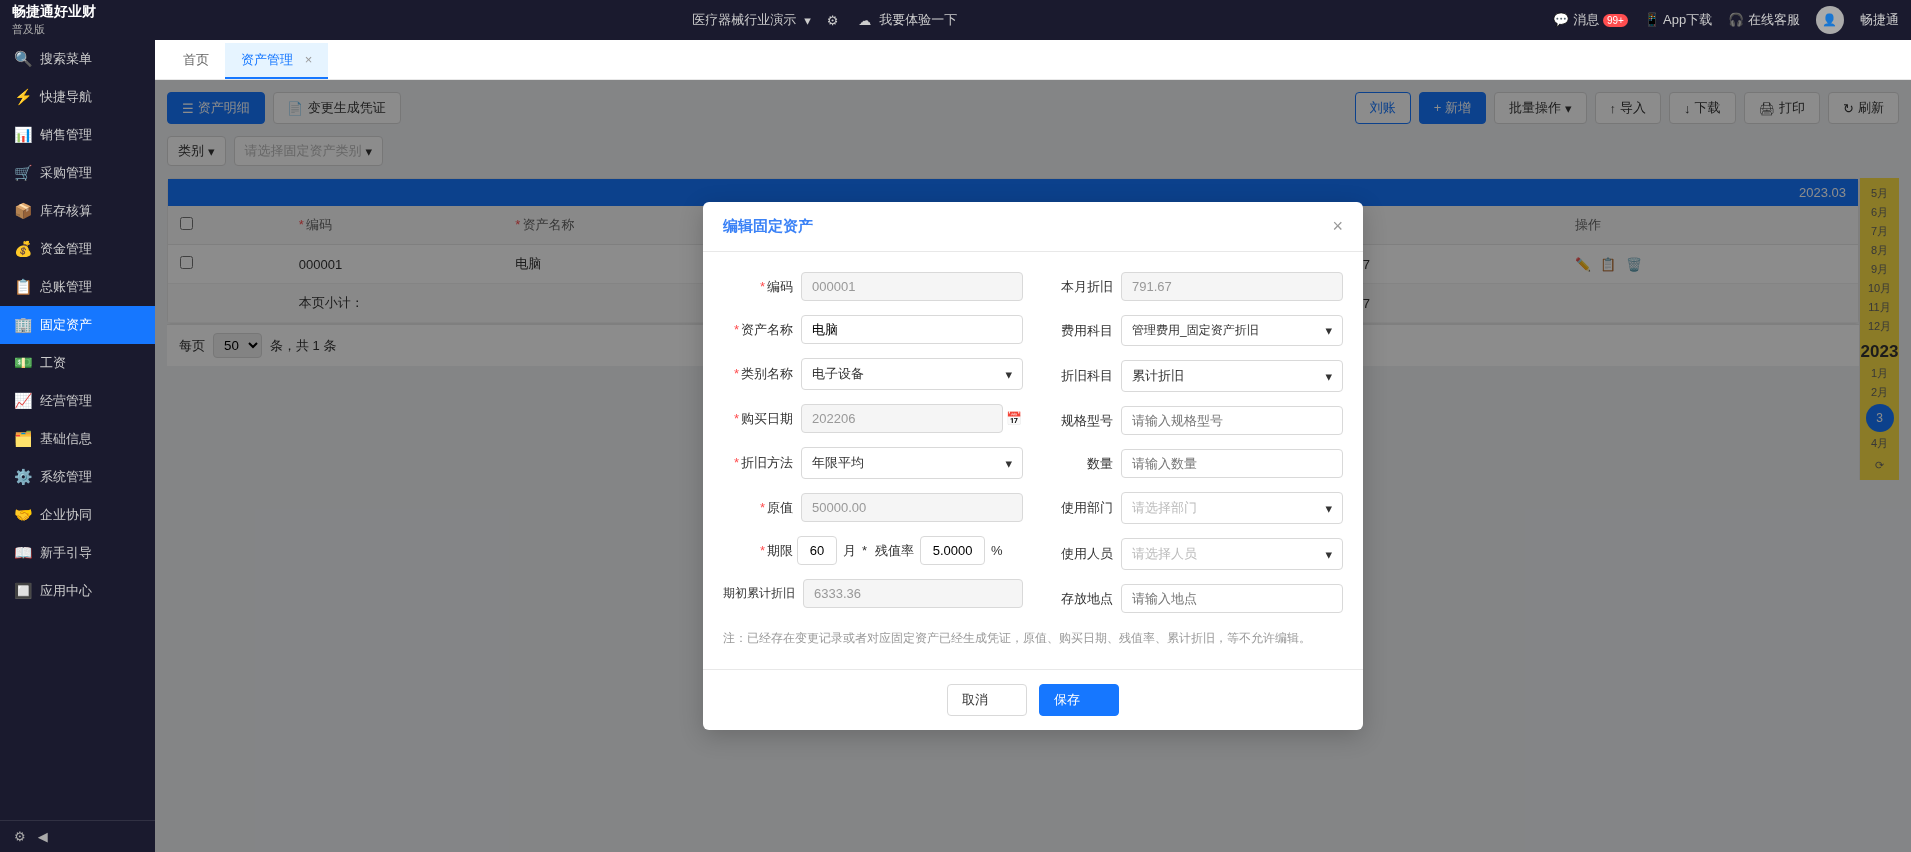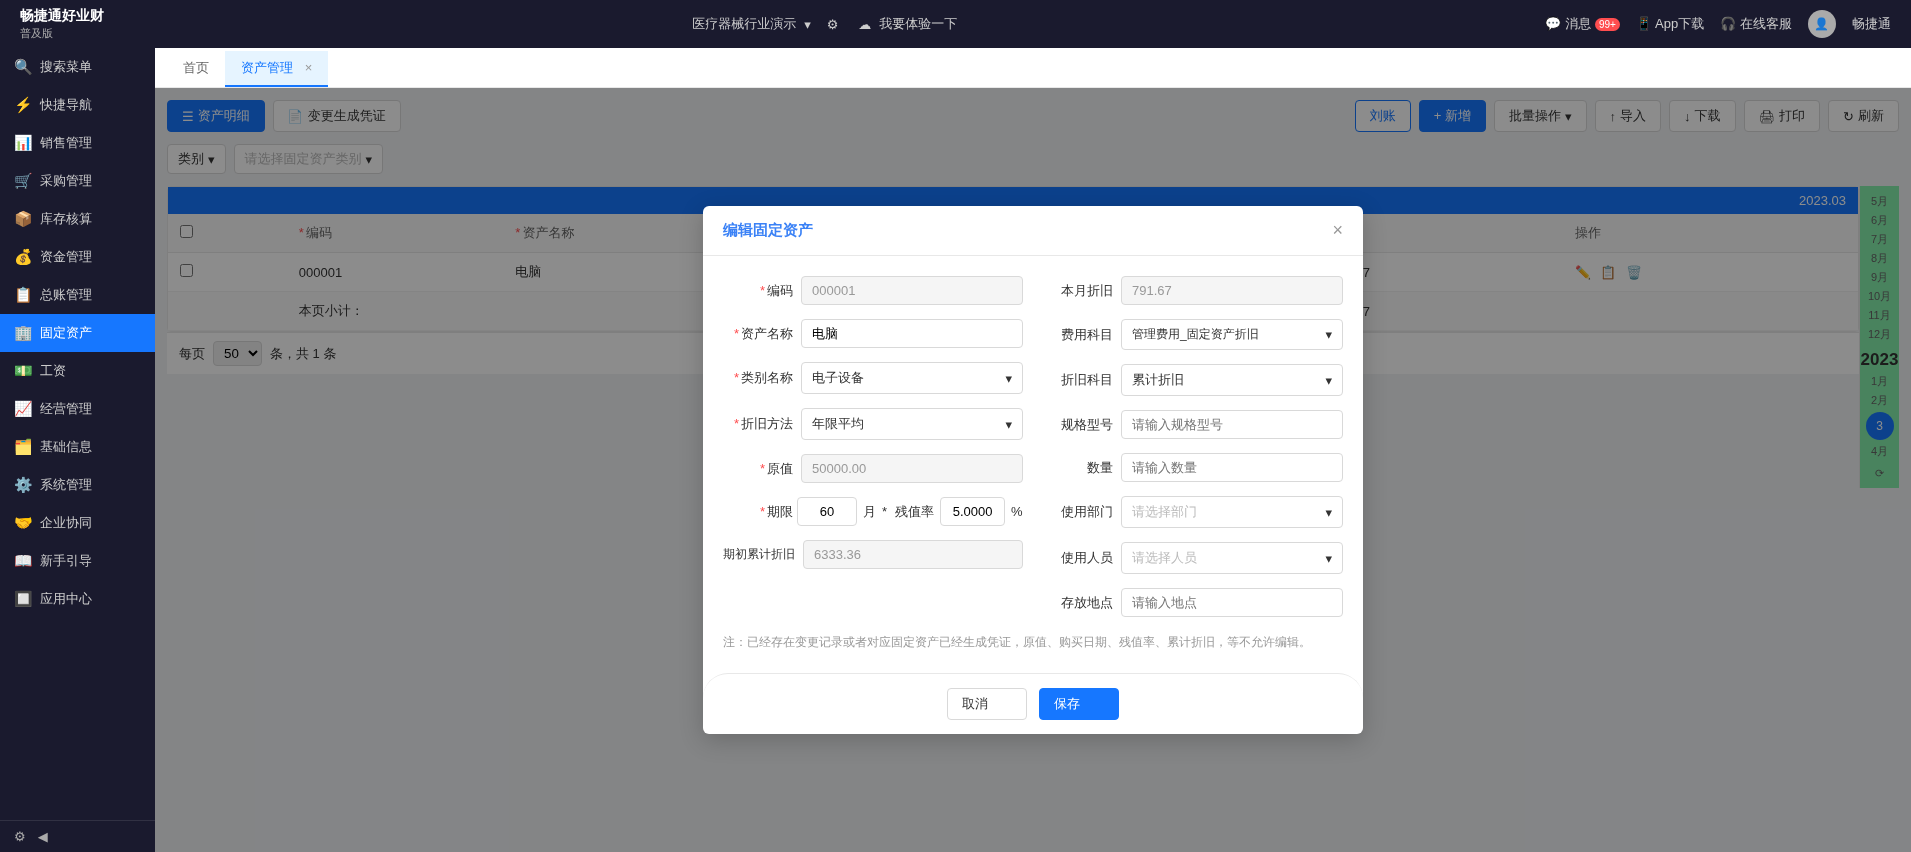--- a/index.html
+++ b/index.html
@@ -1,20 +1,20 @@
 <!DOCTYPE html>
 <html><head>
   <meta charset="utf-8">
   <style>
     * { box-sizing: border-box; margin: 0; padding: 0; }
     body { font-family: 'Microsoft YaHei', Arial, sans-serif; font-size: 13px; background: #f0f2f5; color: #333; overflow: hidden; }
 
     
     .app-container { display: flex; flex-direction: column; height: 852px; width: 1911px; }
-    .top-bar { height: 48px; background: #1a1a2e; display: flex; align-items: center; padding: 0 20px; color: #fff; justify-content: space-between; flex-shrink: 0; }
+    .top-bar { height: 40px; background: #1a1a2e; display: flex; align-items: center; padding: 0 12px; color: #fff; justify-content: space-between; flex-shrink: 0; }
     .top-bar-left { display: flex; align-items: center; gap: 8px; }
     .top-bar-center { display: flex; align-items: center; gap: 8px; color: #ccc; font-size: 13px; }
     .top-bar-right { display: flex; align-items: center; gap: 16px; color: #ccc; font-size: 13px; }
     .badge { background: #ff4d4f; color: #fff; border-radius: 10px; font-size: 10px; padding: 1px 4px; }
 
     .main-area { display: flex; flex: 1; overflow: hidden; }
 
     
     .sidebar { width: 155px; background: #1a1a2e; color: #ccc; display: flex; flex-direction: column; flex-shrink: 0; }
     .sidebar-scroll { overflow-y: auto; flex: 1; }
@@ -44,43 +44,43 @@
     .filter-select-placeholder { color: #bbb; }
 
     
     .table-container { background: #fff; border-radius: 4px; border: 1px solid #e8e8e8; }
     table { width: 100%; border-collapse: collapse; font-size: 13px; }
     th { background: #fafafa; padding: 10px 12px; text-align: left; border-bottom: 1px solid #e8e8e8; color: #666; font-weight: 500; }
     td { padding: 10px 12px; border-bottom: 1px solid #f0f0f0; }
     .required-star { color: #ff4d4f; margin-right: 2px; }
 
     
-    .right-panel { width: 40px; background: #86efac; border-left: 1px solid #e8e8e8; padding: 8px 4px; display: flex; flex-direction: column; gap: 4px; align-items: center; font-size: 11px; color: #666; flex-shrink: 0; }
+    .right-panel { width: 40px; background: #fde047; border-left: 1px solid #e8e8e8; padding: 8px 4px; display: flex; flex-direction: column; gap: 4px; align-items: center; font-size: 11px; color: #666; flex-shrink: 0; }
     .calendar-month { font-size: 11px; color: #666; text-align: center; }
     .calendar-day { width: 28px; height: 28px; display: flex; align-items: center; justify-content: center; border-radius: 50%; cursor: pointer; font-size: 12px; }
     .calendar-day.today { background: #1677ff; color: #fff; }
 
     
     .modal-overlay { position: absolute; top: 0; left: 0; right: 0; bottom: 0; background: rgba(0,0,0,0.45); display: flex; align-items: center; justify-content: center; z-index: 100; }
     .modal { background: #fff; border-radius: 6px; width: 660px; box-shadow: 0 6px 24px rgba(0,0,0,0.2); }
     .modal-header { display: flex; align-items: center; justify-content: space-between; padding: 14px 20px; border-bottom: 1px solid #e8e8e8; }
     .modal-title { font-size: 15px; font-weight: 600; color: #3b82f6; }
     .modal-close { cursor: pointer; color: #999; font-size: 18px; }
     .modal-body { padding: 20px; }
-    .modal-footer { padding: 14px 20px; border-top: 1px solid #e8e8e8; display: flex; justify-content: center; gap: 12px; border-radius: 25px; }
+    .modal-footer { padding: 14px 20px; border-top: 1px solid #e8e8e8; display: flex; justify-content: center; gap: 12px; }
     .form-grid { display: grid; grid-template-columns: 1fr 1fr; gap: 16px 20px; }
     .form-item { display: flex; align-items: center; gap: 8px; }
     .form-label { font-size: 13px; color: #333; white-space: nowrap; min-width: 70px; text-align: right; }
     .form-input { flex: 1; padding: 6px 10px; border: 1px solid #d9d9d9; border-radius: 4px; font-size: 13px; outline: none; }
     .form-input.disabled { background: #f5f5f5; color: #999; }
     .form-select { flex: 1; padding: 6px 10px; border: 1px solid #d9d9d9; border-radius: 4px; font-size: 13px; display: flex; align-items: center; justify-content: space-between; cursor: pointer; background: #fff; }
     .form-select .placeholder { color: #bbb; }
     .inline-group { display: flex; align-items: center; gap: 6px; flex: 1; }
     .inline-label { font-size: 13px; color: #333; white-space: nowrap; }
-    .inline-input { width: 60px; padding: 6px 8px; border: 1px solid #d9d9d9; border-radius: 4px; font-size: 13px; text-align: center; }
+    .inline-input { width: 40px; padding: 6px 8px; border: 1px solid #d9d9d9; border-radius: 4px; font-size: 13px; text-align: center; }
     .note-text { font-size: 12px; color: #999; margin-top: 16px; line-height: 1.6; }
     .date-input-wrap { display: flex; align-items: center; gap: 4px; flex: 1; }
     .date-input-wrap input { flex: 1; padding: 6px 10px; border: 1px solid #d9d9d9; border-radius: 4px; font-size: 13px; }
     .cal-icon { cursor: pointer; color: #999; }
     .page-footer { display: flex; align-items: center; padding: 8px 12px; background: #fff; border-top: 1px solid #e8e8e8; font-size: 13px; gap: 8px; }
     .subtotal-row td { background: #fafafa; font-weight: 500; }
     .date-header { background: #1677ff; color: #fff; text-align: right; padding: 6px 12px; font-size: 13px; }
   </style>
 </head>
 <body>
@@ -338,20 +338,27 @@
                     <input class="form-input" type="text" value="电脑" style="">
                   </div>
                   <div class="form-item">
                     <span class="form-label"><span class="required-star">*</span><span>类别名称</span></span>
                     <div class="form-select">
                       <span>电子设备</span>
                       <span>▾</span>
                     </div>
                   </div>
                   <div class="form-item">
+                    <span class="form-label"><span class="required-star">*</span><span>购买日期</span></span>
+                    <div class="date-input-wrap">
+                      <input class="form-input disabled" type="text" readonly="" value="202206" style="">
+                      <span class="cal-icon">📅</span>
+                    </div>
+                  </div>
+                  <div class="form-item">
                     <span class="form-label"><span class="required-star">*</span><span>折旧方法</span></span>
                     <div class="form-select">
                       <span>年限平均</span>
                       <span>▾</span>
                     </div>
                   </div>
                   <div class="form-item">
                     <span class="form-label"><span class="required-star">*</span><span>原值</span></span>
                     <input class="form-input disabled" type="text" readonly="" value="50000.00" style="">
                   </div>

